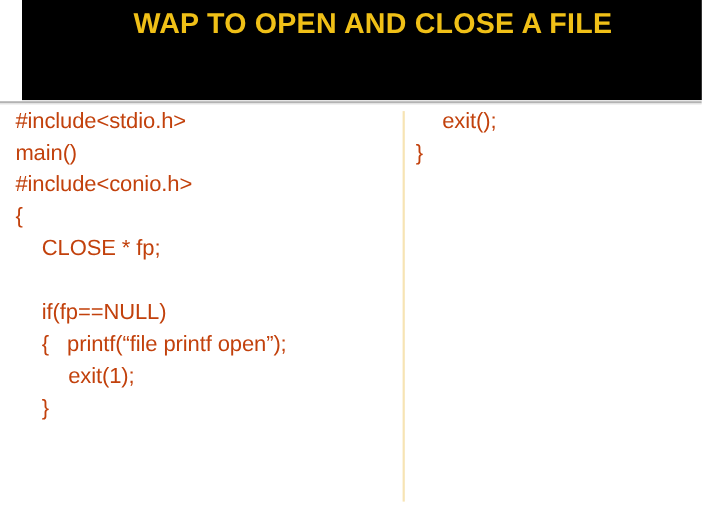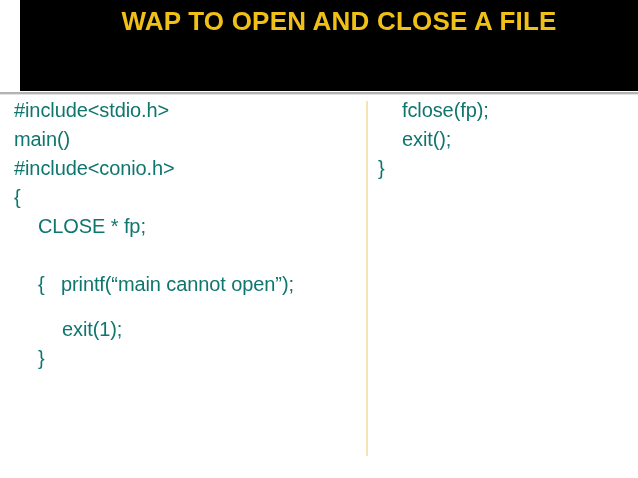--- a/index.html
+++ b/index.html
@@ -79,31 +79,31 @@
     position: absolute;
     top: 0;
   }
   .column.left  { left: 14px;  width: 346px; }
   .column.right { left: 378px; width: 250px; }
 
   .code-line {
     font-family: "Liberation Sans", sans-serif;
     font-size: 20px;
     line-height: 29px;
-    color: #0f766e;
+    color: #c2410c;
     white-space: pre;
     letter-spacing: -0.1px;
   }
   .code-line.blank {
     color: transparent;
   }
   
   .ind-0 { padding-left: 0px; }
   .ind-1 { padding-left: 24px; }
-  .ind-2 { padding-left: 48px; margin-top: 16px; }
+  .ind-2 { padding-left: 48px; }
 
   
   .col-divider {
     position: absolute;
     left: 366px;
     top: 101px;
     width: 2px;
     height: 355px;
     background: #f7e4b4;
   }
@@ -123,26 +123,26 @@
 
   <div class="body-area">
 
     <div class="column left">
       <div class="code-line ind-0">#include&lt;stdio.h&gt;</div>
       <div class="code-line ind-0">main()</div>
       <div class="code-line ind-0">#include&lt;conio.h&gt;</div>
       <div class="code-line ind-0">{</div>
       <div class="code-line ind-1">CLOSE * fp;</div>
       <div class="code-line ind-0 blank">&nbsp;</div>
-      <div class="code-line ind-1">{   printf(“main cannot open”);</div>
+      <div class="code-line ind-1">if(fp==NULL)</div>
+      <div class="code-line ind-1">{   printf(“file printf open”);</div>
       <div class="code-line ind-2">exit(1);</div>
       <div class="code-line ind-1">}</div>
     </div>
 
     <div class="column right">
-      <div class="code-line ind-1">fclose(fp);</div>
       <div class="code-line ind-1">exit();</div>
       <div class="code-line ind-0">}</div>
     </div>
 
   </div>
 
 </div>
 
 </body></html>

